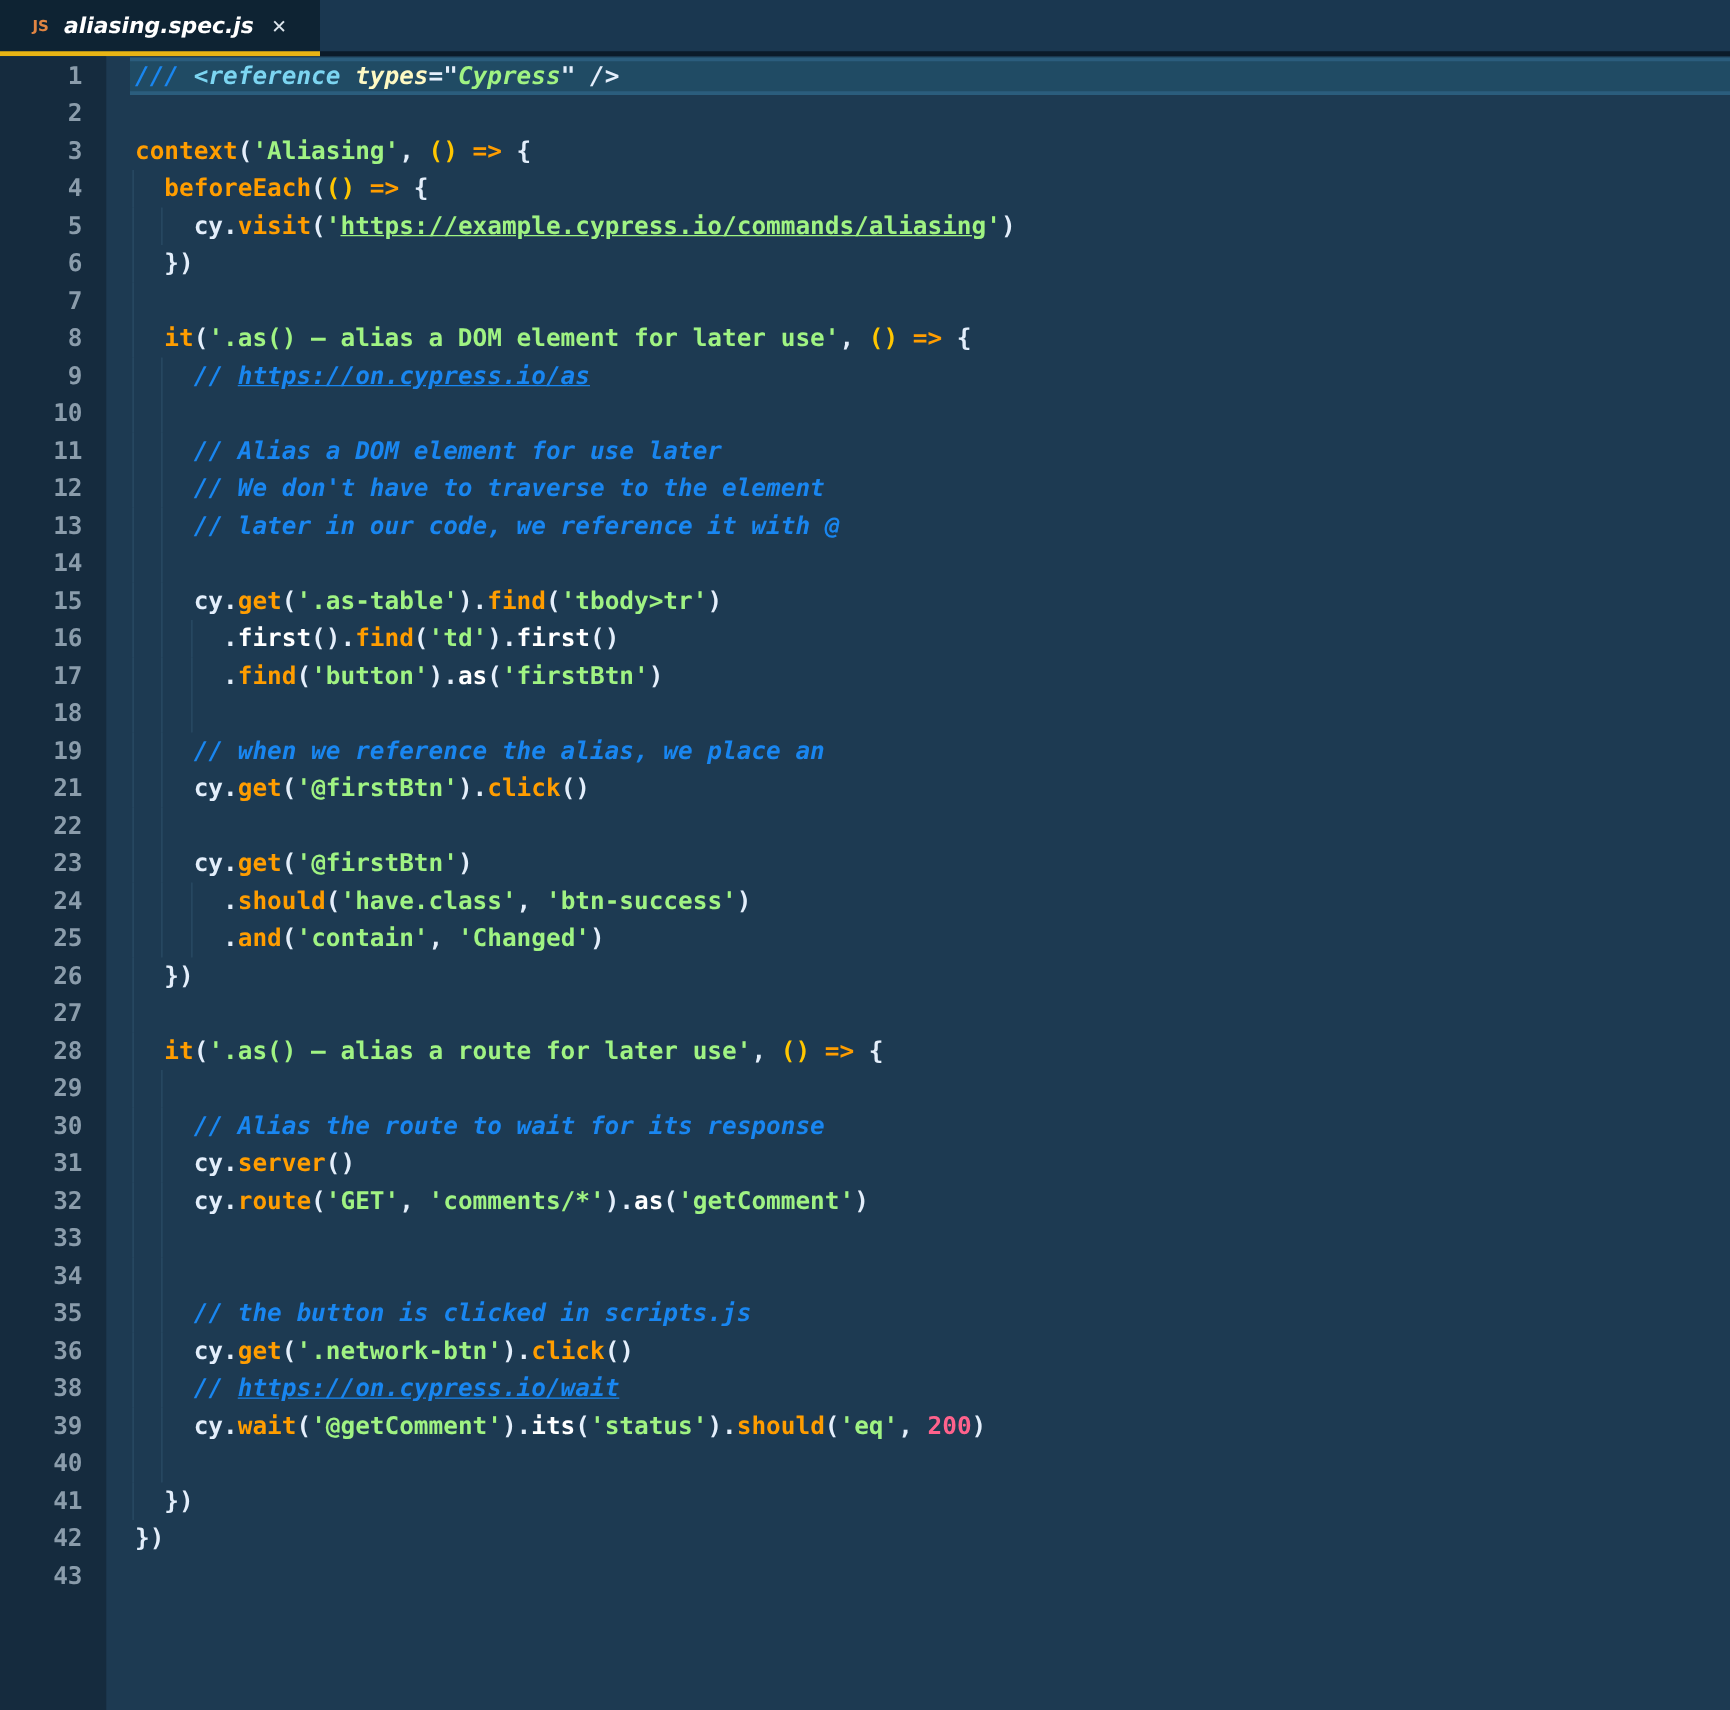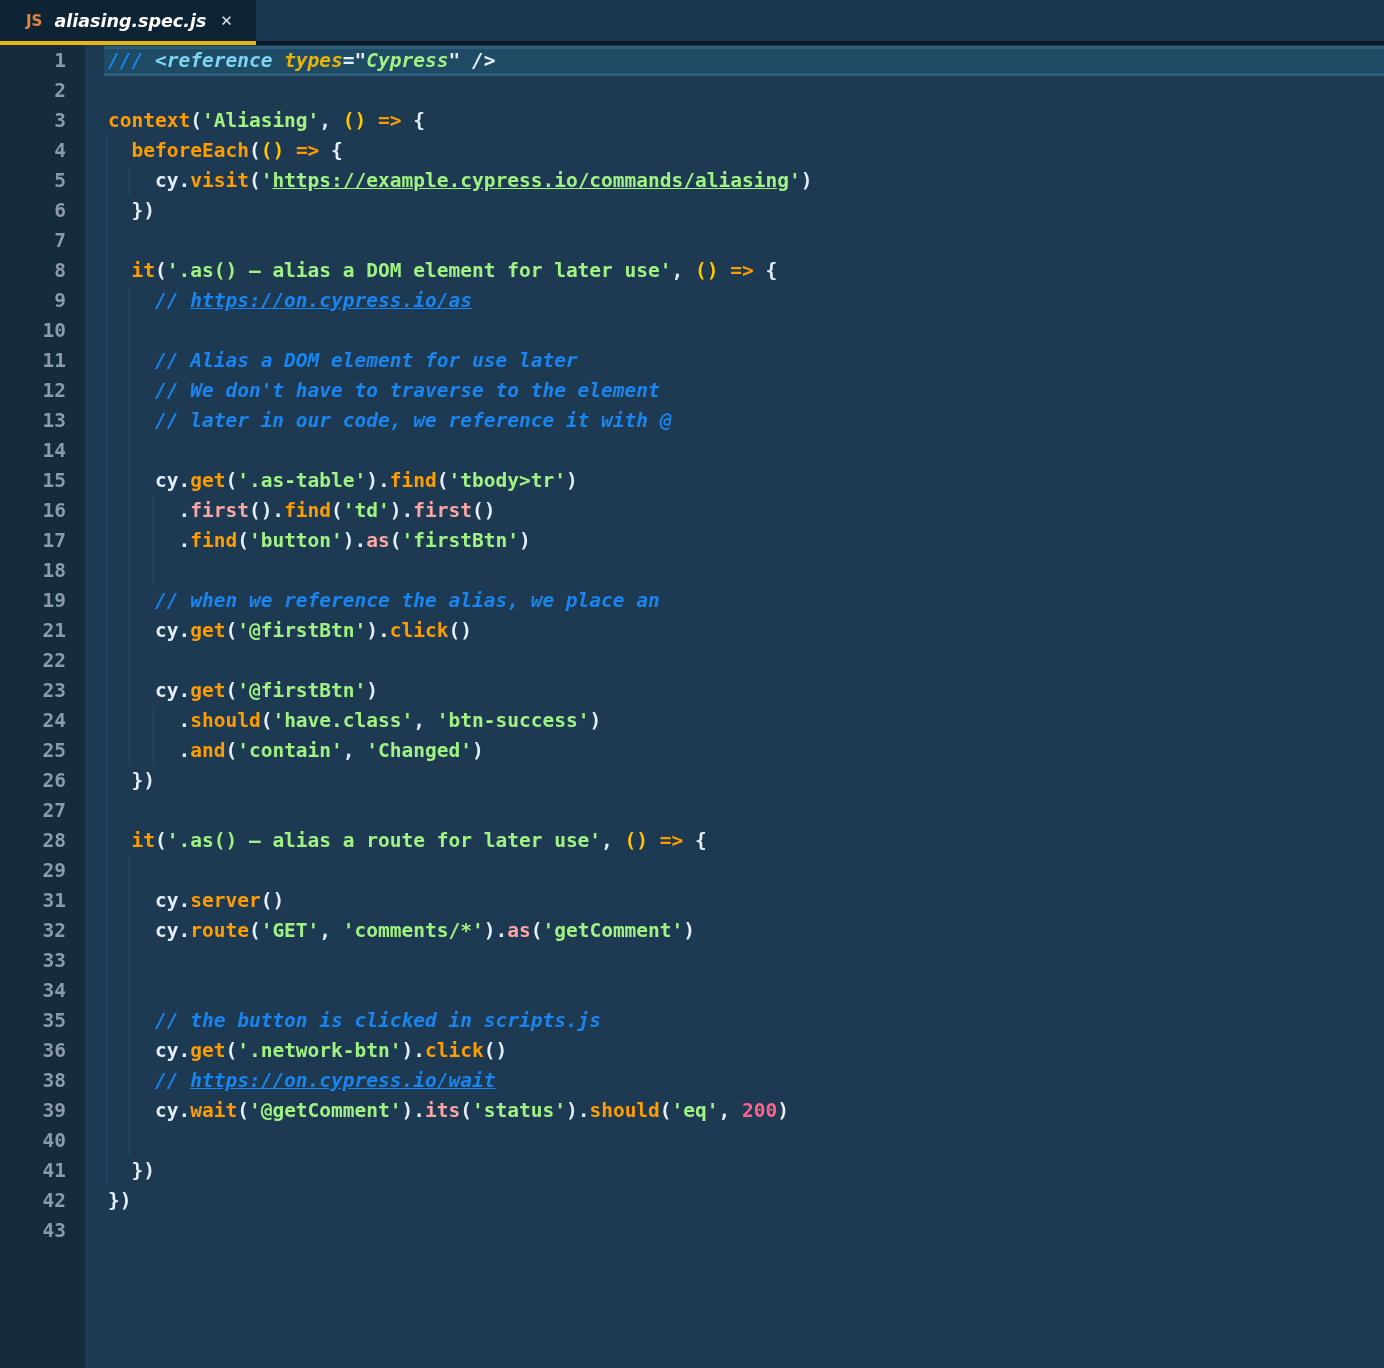--- a/index.html
+++ b/index.html
@@ -3,21 +3,21 @@
 <meta charset="utf-8">
 <style>
   html,body{margin:0;padding:0;background:#1d3a52;}
   #app{width:1384px;height:1368px;overflow:hidden;position:relative;
        font-family:"DejaVu Sans Mono","Liberation Mono",monospace;}
 
   
   #tabbar{display:flex;height:45px;width:100%;}
   #tab{width:256px;background:#0e2333;border-bottom:4px solid #e8b414;
        display:flex;align-items:center;box-sizing:border-box;}
-  #tab .js-badge{margin-left:26px;color:#e08543;font-weight:bold;font-size:15px;
+  #tab .js-badge{margin-left:26px;color:#e08543;font-weight:bold;font-size:12px;
        font-family:"DejaVu Sans","Liberation Sans",sans-serif;}
   #tab .title{margin-left:12px;color:#ffffff;font-style:italic;font-weight:bold;
        font-size:17.5px;font-family:"DejaVu Sans","Liberation Sans",sans-serif;}
   #tab .close{margin-left:14px;color:#dde6ee;font-weight:bold;font-size:15px;
        font-family:"DejaVu Sans","Liberation Sans",sans-serif;cursor:pointer;}
   #tabbar-rest{flex:1;background:#1a3750;border-bottom:4px solid #0b1b2a;box-sizing:border-box;}
 
   
   #editor{position:relative;width:100%;height:1323px;background:#1d3a52;padding-top:1px;box-sizing:border-box;}
   #gutter-bg{position:absolute;left:0;top:0;bottom:0;width:85px;background:#152b3e;}
@@ -27,29 +27,29 @@
   .line .code{position:absolute;left:108px;top:0;z-index:2;white-space:pre;}
   .line .guide{position:absolute;top:0;height:30px;width:1px;background:#2b4c66;z-index:1;}
   .line.active::before{content:"";position:absolute;left:104px;right:0;top:0;height:30px;
        background:#204b64;border-top:3px solid #2b5d7d;border-bottom:3px solid #2b5d7d;
        box-sizing:border-box;z-index:0;}
   .it-line .code span{font-style:italic;}
 
   
   .p {color:#e3eefb;}
   .o {color:#ff9d00;}
-  .y {color:#fca5a5;}
+  .y {color:#ffffff;}
   .yp{color:#ffc600;}
   .ar{color:#ff9d00;}
   .s {color:#a0f383;}
   .su{color:#a0f383;text-decoration:underline;}
   .c {color:#1986f0;font-style:italic;}
   .cu{color:#1986f0;font-style:italic;text-decoration:underline;}
   .t {color:#7cd5f1;}
-  .a {color:#eab308;text-align:right;}
+  .a {color:#fef9c3;text-align:right;}
   .n {color:#ff628c;}
 </style>
 </head>
 <body>
 
 <div id="app">
   <div id="tabbar">
     <div id="tab">
       <span class="js-badge">JS</span>
       <span class="title">aliasing.spec.js</span>
@@ -82,20 +82,21 @@
         <div class="line"><span class="guide" style="left: 106px;"></span><span class="guide" style="left: 129.48px;"></span><span class="ln">19</span><span class="code"><span class="p">    </span><span class="c">// when we reference the alias, we place an</span></span></div>
         <div class="line"><span class="guide" style="left: 106px;"></span><span class="guide" style="left: 129.48px;"></span><span class="ln">21</span><span class="code"><span class="p">    cy.</span><span class="o">get</span><span class="p">(</span><span class="s">'@firstBtn'</span><span class="p">).</span><span class="o">click</span><span class="p">()</span></span></div>
         <div class="line"><span class="guide" style="left: 106px;"></span><span class="guide" style="left: 129.48px;"></span><span class="ln">22</span><span class="code"></span></div>
         <div class="line"><span class="guide" style="left: 106px;"></span><span class="guide" style="left: 129.48px;"></span><span class="ln">23</span><span class="code"><span class="p">    cy.</span><span class="o">get</span><span class="p">(</span><span class="s">'@firstBtn'</span><span class="p">)</span></span></div>
         <div class="line"><span class="guide" style="left: 106px;"></span><span class="guide" style="left: 129.48px;"></span><span class="guide" style="left: 152.96px;"></span><span class="ln">24</span><span class="code"><span class="p">      .</span><span class="o">should</span><span class="p">(</span><span class="s">'have.class'</span><span class="p">, </span><span class="s">'btn-success'</span><span class="p">)</span></span></div>
         <div class="line"><span class="guide" style="left: 106px;"></span><span class="guide" style="left: 129.48px;"></span><span class="guide" style="left: 152.96px;"></span><span class="ln">25</span><span class="code"><span class="p">      .</span><span class="o">and</span><span class="p">(</span><span class="s">'contain'</span><span class="p">, </span><span class="s">'Changed'</span><span class="p">)</span></span></div>
         <div class="line"><span class="guide" style="left: 106px;"></span><span class="ln">26</span><span class="code"><span class="p">  })</span></span></div>
         <div class="line"><span class="guide" style="left: 106px;"></span><span class="ln">27</span><span class="code"></span></div>
         <div class="line"><span class="guide" style="left: 106px;"></span><span class="ln">28</span><span class="code"><span class="p">  </span><span class="o">it</span><span class="p">(</span><span class="s">'.as() – alias a route for later use'</span><span class="p">, </span><span class="yp">()</span><span class="p"> </span><span class="ar">=&gt;</span><span class="p"> {</span></span></div>
         <div class="line"><span class="guide" style="left: 106px;"></span><span class="guide" style="left: 129.48px;"></span><span class="ln">29</span><span class="code"></span></div>
+        <div class="line"><span class="guide" style="left: 106px;"></span><span class="guide" style="left: 129.48px;"></span><span class="ln">30</span><span class="code"><span class="p">    </span><span class="c">// Alias the route to wait for its response</span></span></div>
         <div class="line"><span class="guide" style="left: 106px;"></span><span class="guide" style="left: 129.48px;"></span><span class="ln">31</span><span class="code"><span class="p">    cy.</span><span class="o">server</span><span class="p">()</span></span></div>
         <div class="line"><span class="guide" style="left: 106px;"></span><span class="guide" style="left: 129.48px;"></span><span class="ln">32</span><span class="code"><span class="p">    cy.</span><span class="o">route</span><span class="p">(</span><span class="s">'GET'</span><span class="p">, </span><span class="s">'comments/*'</span><span class="p">).</span><span class="y">as</span><span class="p">(</span><span class="s">'getComment'</span><span class="p">)</span></span></div>
         <div class="line"><span class="guide" style="left: 106px;"></span><span class="guide" style="left: 129.48px;"></span><span class="ln">33</span><span class="code"></span></div>
         <div class="line"><span class="guide" style="left: 106px;"></span><span class="guide" style="left: 129.48px;"></span><span class="ln">34</span></div>
         <div class="line"><span class="guide" style="left: 106px;"></span><span class="guide" style="left: 129.48px;"></span><span class="ln">35</span><span class="code"><span class="p">    </span><span class="c">// the button is clicked in scripts.js</span></span></div>
         <div class="line"><span class="guide" style="left: 106px;"></span><span class="guide" style="left: 129.48px;"></span><span class="ln">36</span><span class="code"><span class="p">    cy.</span><span class="o">get</span><span class="p">(</span><span class="s">'.network-btn'</span><span class="p">).</span><span class="o">click</span><span class="p">()</span></span></div>
         <div class="line"><span class="guide" style="left: 106px;"></span><span class="guide" style="left: 129.48px;"></span><span class="ln">38</span><span class="code"><span class="p">    </span><span class="c">// </span><span class="cu">https://on.cypress.io/wait</span></span></div>
         <div class="line"><span class="guide" style="left: 106px;"></span><span class="guide" style="left: 129.48px;"></span><span class="ln">39</span><span class="code"><span class="p">    cy.</span><span class="o">wait</span><span class="p">(</span><span class="s">'@getComment'</span><span class="p">).</span><span class="y">its</span><span class="p">(</span><span class="s">'status'</span><span class="p">).</span><span class="o">should</span><span class="p">(</span><span class="s">'eq'</span><span class="p">, </span><span class="n">200</span><span class="p">)</span></span></div>
         <div class="line"><span class="guide" style="left: 106px;"></span><span class="guide" style="left: 129.48px;"></span><span class="ln">40</span><span class="code"></span></div>
         <div class="line"><span class="guide" style="left: 106px;"></span><span class="ln">41</span><span class="code"><span class="p">  })</span></span></div>

